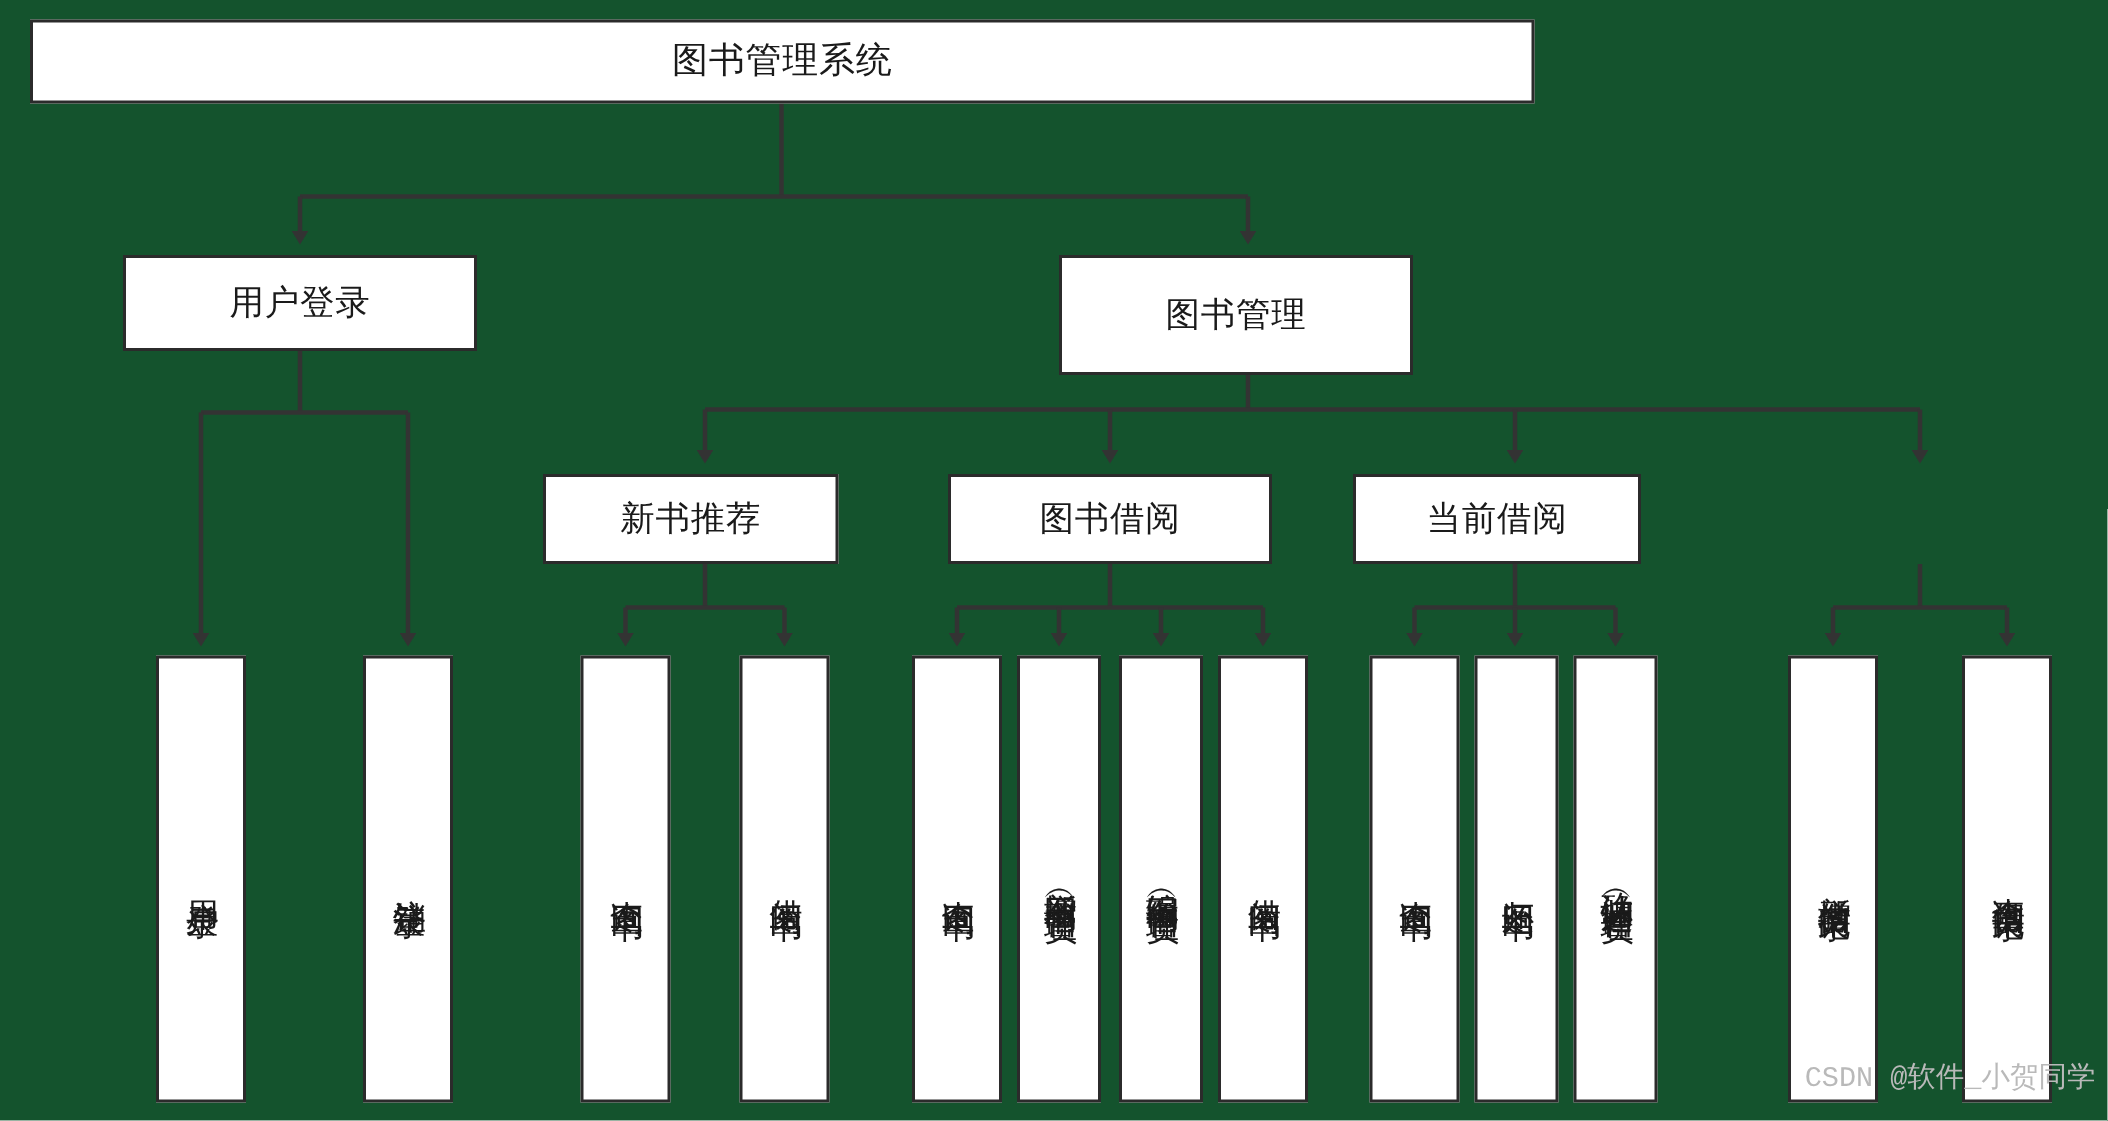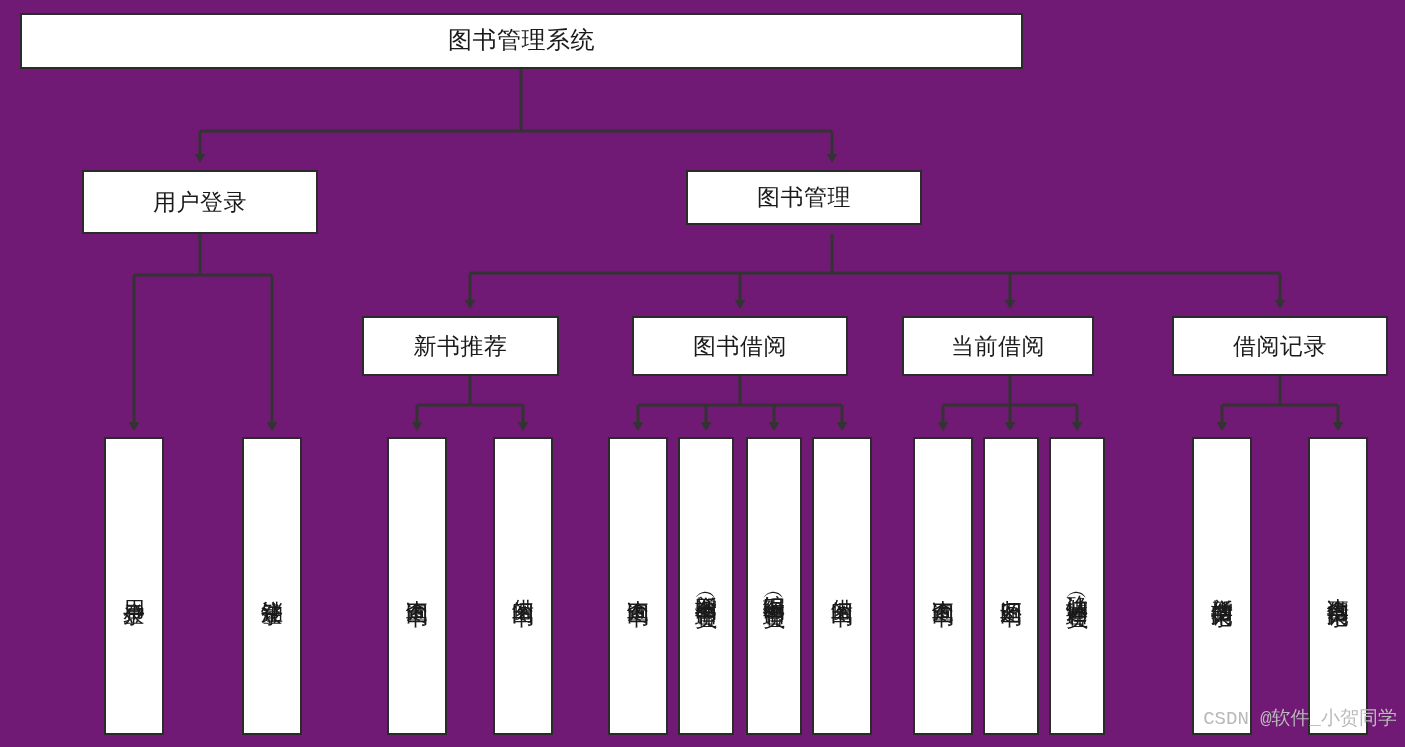--- a/index.html
+++ b/index.html
@@ -8,21 +8,21 @@
     padding: 0;
     background: #ffffff;
   }
   body {
     font-family: "DejaVu Sans", "Liberation Sans", sans-serif;
   }
   #canvas {
     position: relative;
     width: 1405px;
     height: 747px;
-    background: #701a75;
+    background: #14532d;
     overflow: hidden;
   }
   #edges {
     position: absolute;
     left: 0;
     top: 0;
     width: 1405px;
     height: 747px;
     pointer-events: none;
   }
@@ -129,36 +129,33 @@
     </g>
   </svg>
 
   <div class="node horiz root" style="left:20px; top:13px; width:1003px; height:56px;">
     <span class="lbl">图书管理系统</span>
   </div>
 
   <div class="node horiz" style="left:82px; top:170px; width:236px; height:64px;">
     <span class="lbl">用户登录</span>
   </div>
-  <div class="node horiz" style="left:686px; top:170px; width:236px; height:55px;">
+  <div class="node horiz" style="left:706px; top:170px; width:236px; height:80px;">
     <span class="lbl">图书管理</span>
   </div>
 
   <div class="node horiz" style="left:362px; top:316px; width:197px; height:60px;">
     <span class="lbl">新书推荐</span>
   </div>
   <div class="node horiz" style="left:632px; top:316px; width:216px; height:60px;">
     <span class="lbl">图书借阅</span>
   </div>
   <div class="node horiz" style="left:902px; top:316px; width:192px; height:60px;">
     <span class="lbl">当前借阅</span>
   </div>
-  <div class="node horiz" style="left:1172px; top:316px; width:216px; height:60px;">
-    <span class="lbl">借阅记录</span>
-  </div>
 
   <div class="node vert" style="left:104px; top:437px; width:60px; height:298px;">
     <span class="lbl">用户登录</span>
   </div>
   <div class="node vert" style="left:242px; top:437px; width:60px; height:298px;">
     <span class="lbl">注销登录</span>
   </div>
 
   <div class="node vert" style="left:387px; top:437px; width:60px; height:298px;">
     <span class="lbl">查询图书</span>

